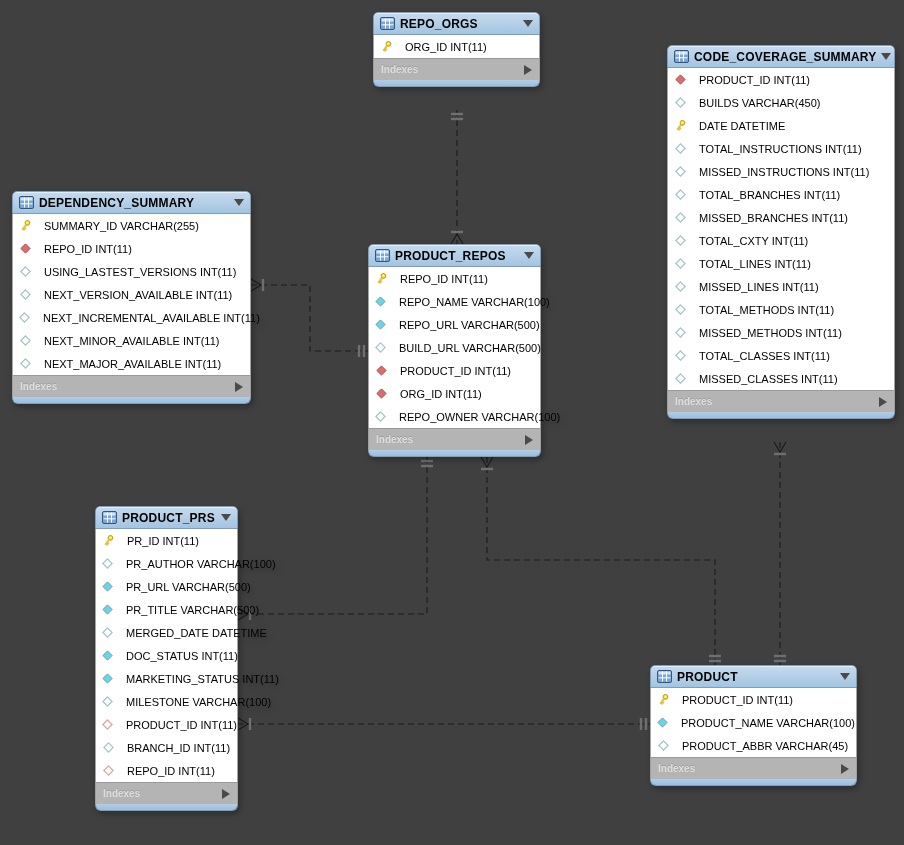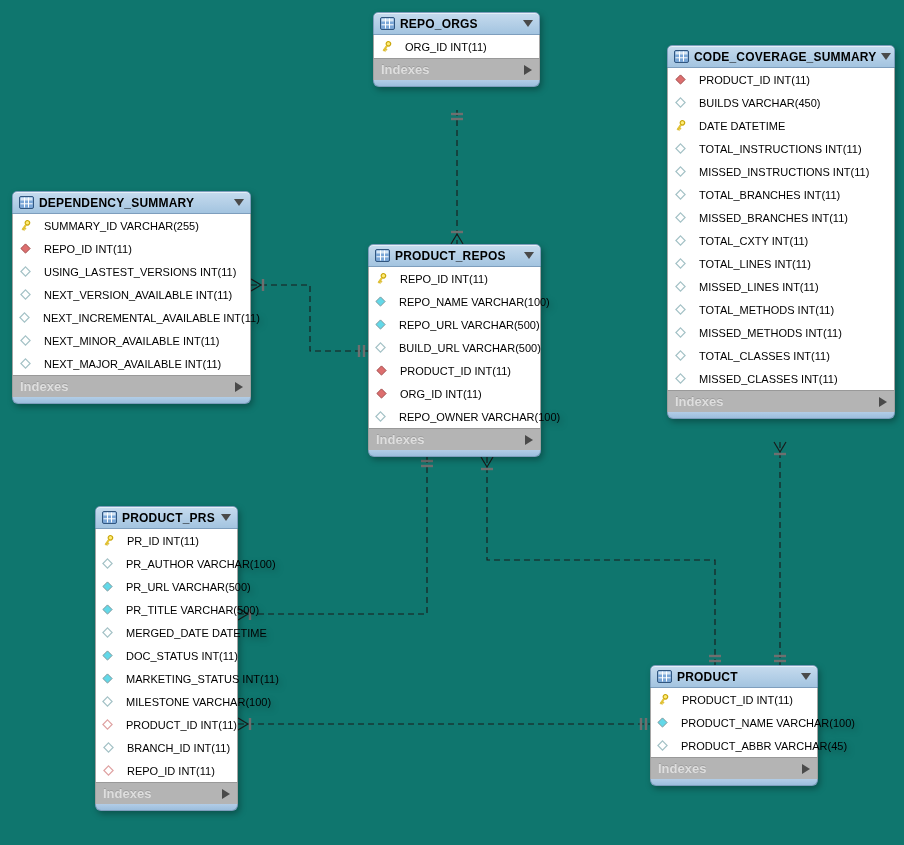--- a/index.html
+++ b/index.html
@@ -5,21 +5,21 @@
   * { box-sizing: border-box; margin: 0; padding: 0; }
   html,body { width: 904px; height: 845px; }
   body {
     font-family: "Liberation Sans", sans-serif;
     background: #ffffff;
   }
   #canvas {
     position: relative;
     width: 904px;
     height: 845px;
-    background: #0f766e;
+    background: #404040;
     overflow: hidden;
   }
   #connectors { position: absolute; left: 0; top: 0; }
   .etable {
     position: absolute;
     filter: drop-shadow(2px 3px 3px rgba(0,0,0,.30));
   }
   .thead {
     height: 23px;
     display: flex; align-items: center; gap: 5px;
@@ -49,21 +49,21 @@
   .tfoot {
     height: 22px;
     display: flex; align-items: center; justify-content: space-between;
     padding: 0 7px;
     background: #b4b4b4;
     border-left: 1px solid #a0a0a0;
     border-right: 1px solid #a0a0a0;
     border-top: 1px solid #999999;
   }
   .flabel {
-    font-size: 13px; font-weight: bold; color: #dedede;
+    font-size: 10px; font-weight: bold; color: #dedede;
     text-shadow: 0 -1px 0 rgba(0,0,0,.12);
   }
   .bstrip {
     height: 7px;
     background: linear-gradient(#b2cde7, #9cbedd);
     border: 1px solid #7e9ebd; border-top: none;
     border-radius: 0 0 6px 6px;
   }
 </style>
 </head>
@@ -608,21 +608,21 @@
       <div class="tfoot">
         <span class="flabel">Indexes</span>
         <span class="farrow">
           <svg width="8" height="10" viewBox="0 0 8 10">
             <polygon points="0,0 8,5 0,10" fill="#4a4a4a"></polygon>
           </svg>
         </span>
       </div>
       <div class="bstrip"></div>
     </div>
-    <div class="etable" style="left: 650px; top: 665px; width: 168px;">
+    <div class="etable" style="left: 650px; top: 665px; width: 207px;">
       <div class="thead">
         <span class="hicon">
           <svg width="15" height="13" viewBox="0 0 15 13">
             <rect x="0.5" y="0.5" width="14" height="12" rx="1.5" fill="#7ba7d7" stroke="#31567f"></rect>
             <rect x="1.5" y="1.5" width="12" height="3" fill="#d6e5f3"></rect>
             <line x1="5.5" y1="1.5" x2="5.5" y2="11.5" stroke="#fff"></line>
             <line x1="9.5" y1="1.5" x2="9.5" y2="11.5" stroke="#fff"></line>
             <line x1="1.5" y1="7.8" x2="13.5" y2="7.8" stroke="#fff"></line>
           </svg>
         </span>

